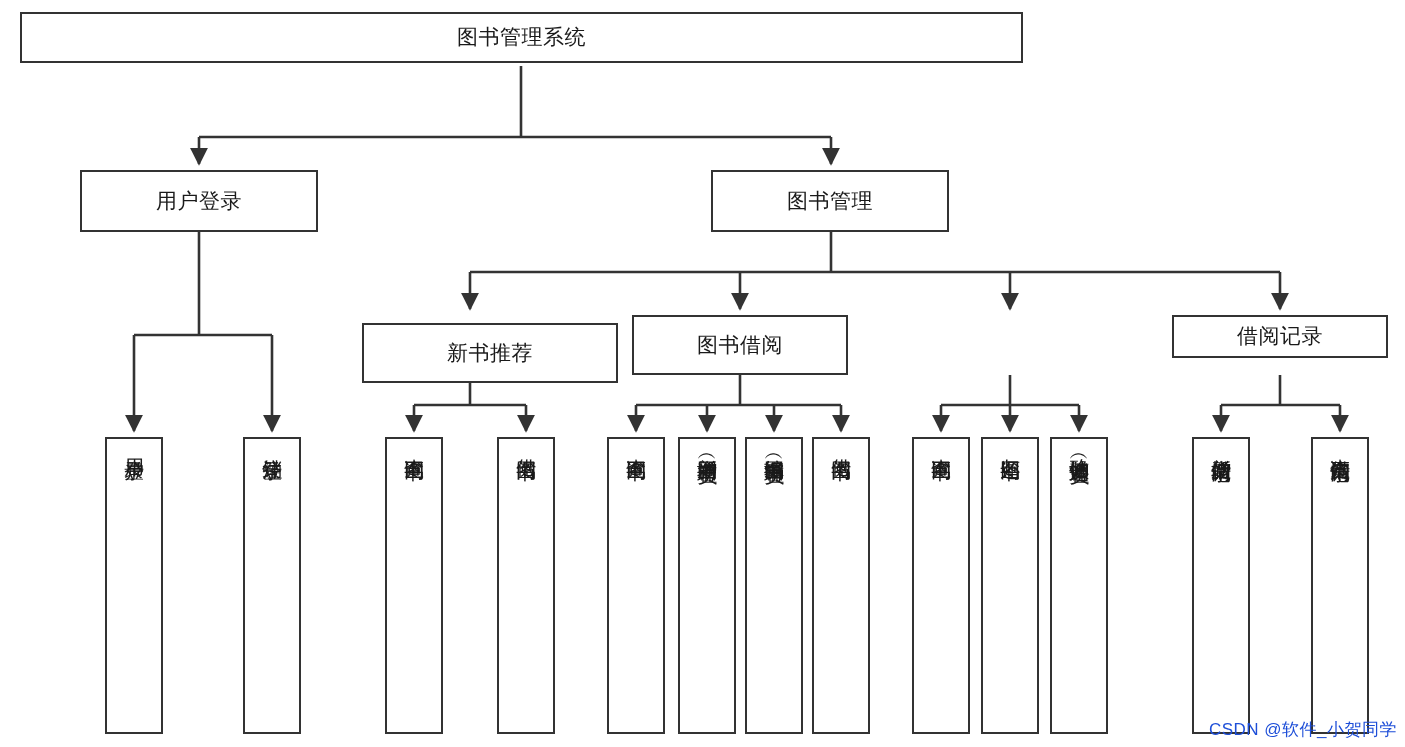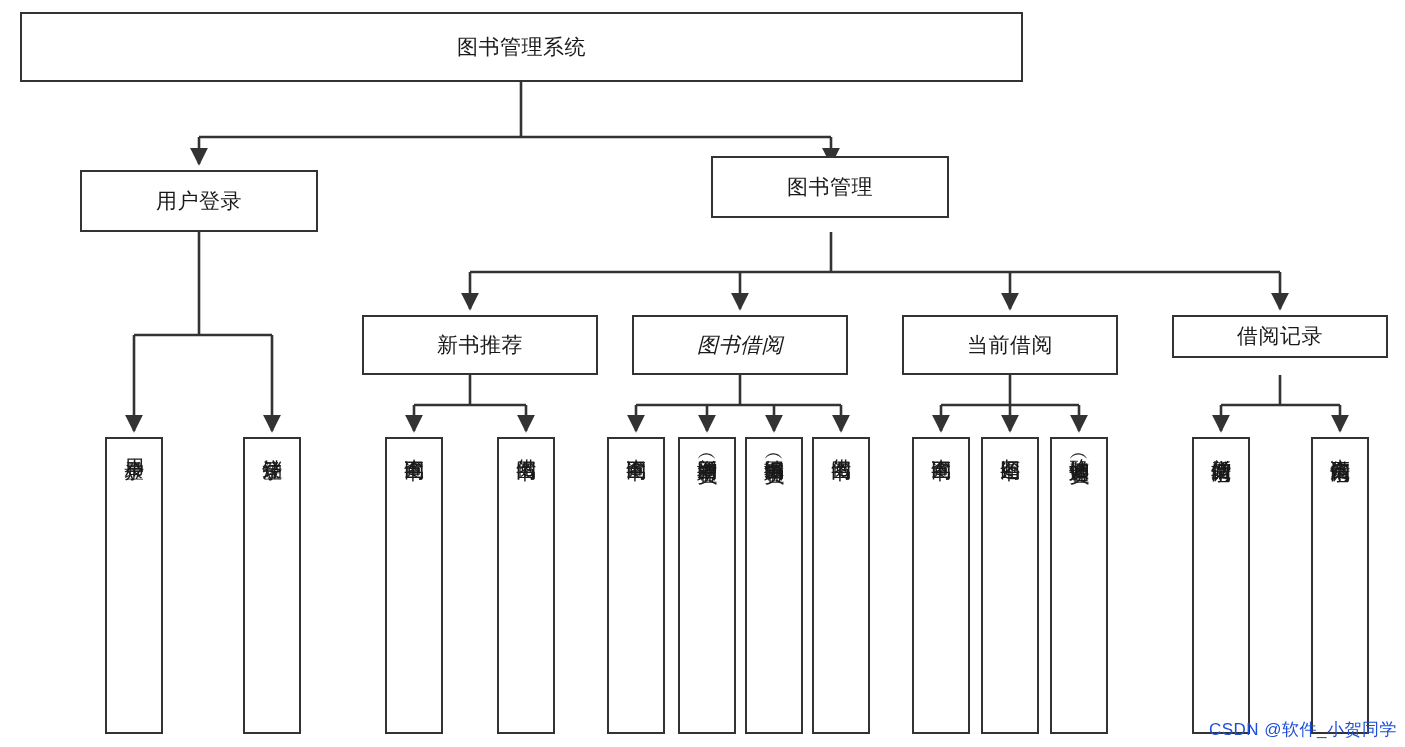--- a/index.html
+++ b/index.html
@@ -114,39 +114,36 @@
       <path d="M 1010 405 L 1010 431" marker-end="url(#arrow)"></path>
       <path d="M 1079 405 L 1079 431" marker-end="url(#arrow)"></path>
 
       <path d="M 1280 375 L 1280 405"></path>
       <path d="M 1221 405 L 1340 405"></path>
       <path d="M 1221 405 L 1221 431" marker-end="url(#arrow)"></path>
       <path d="M 1340 405 L 1340 431" marker-end="url(#arrow)"></path>
     </g>
   </svg>
 
-  <div class="node" style="left:20px; top:12px; width:1003px; height:70px;">
+  <div class="node" style="left:20px; top:12px; width:1003px; height:51px;">
     <span class="label">图书管理系统</span>
   </div>
 
   <div class="node" style="left:80px; top:170px; width:238px; height:62px;">
     <span class="label">用户登录</span>
   </div>
-  <div class="node" style="left:711px; top:156px; width:238px; height:62px;">
+  <div class="node" style="left:711px; top:170px; width:238px; height:62px;">
     <span class="label">图书管理</span>
   </div>
 
-  <div class="node" style="left:362px; top:315px; width:236px; height:60px;">
+  <div class="node" style="left:362px; top:323px; width:256px; height:60px;">
     <span class="label">新书推荐</span>
   </div>
-  <div class="node" style="left:632px; top:315px; width:216px; height:60px;font-style:italic;">
+  <div class="node" style="left:632px; top:315px; width:216px; height:60px;">
     <span class="label">图书借阅</span>
-  </div>
-  <div class="node" style="left:902px; top:315px; width:216px; height:60px;">
-    <span class="label">当前借阅</span>
   </div>
   <div class="node" style="left:1172px; top:315px; width:216px; height:43px;">
     <span class="label">借阅记录</span>
   </div>
 
   <div class="node leaf" style="left:105px; top:437px; width:58px; height:297px;">
     <span class="label">用户登录</span>
   </div>
   <div class="node leaf" style="left:243px; top:437px; width:58px; height:297px;">
     <span class="label">注销登录</span>

